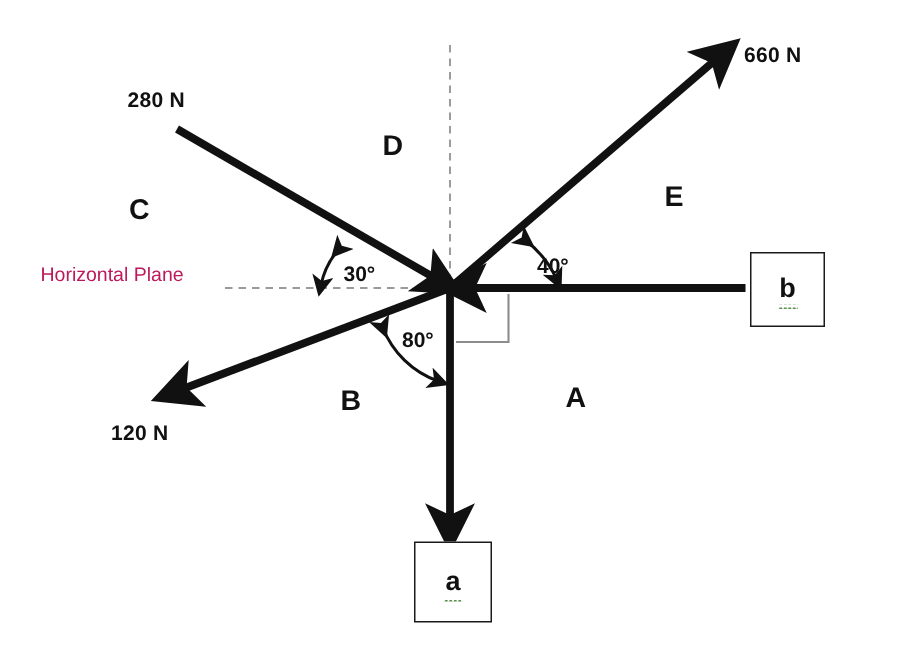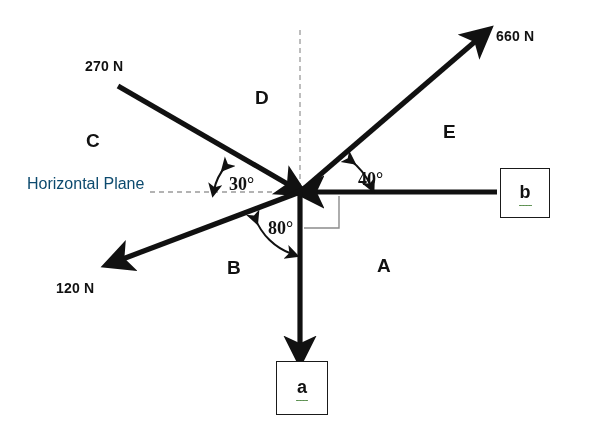--- a/index.html
+++ b/index.html
@@ -31,28 +31,27 @@
   .force-label {
     font-size: 14px;
     font-weight: bold;
     letter-spacing: 0.2px;
   }
   .region-label {
     font-size: 19px;
     font-weight: bold;
   }
   .angle-label {
-    font-size: 18px;
+    font-size: 14px;
     font-weight: bold;
-    font-family: Liberation Serif, serif;
   }
   .plane-label {
-    font-size: 16px;
+    font-size: 13px;
     font-weight: normal;
-    color: #0c4a6e;
+    color: #be185d;
   }
   .box-label {
     position: absolute;
     border: 1.6px solid #1a1a1a;
     background: #ffffff;
     display: flex;
     align-items: center;
     justify-content: center;
   }
   .box-label .glyph {
@@ -107,25 +106,25 @@
 
     <line x1="300" y1="192" x2="300" y2="348" stroke="#111111" stroke-width="5.2" stroke-linecap="butt" marker-end="url(#arrowBig)"></line>
 
     <path d="M 226 166 A 52 52 0 0 0 214 190" fill="none" stroke="#111111" stroke-width="2" marker-start="url(#arrowSm)" marker-end="url(#arrowSm)"></path>
 
     <path d="M 350 160 A 68 68 0 0 1 371 186" fill="none" stroke="#111111" stroke-width="2" marker-start="url(#arrowSm)" marker-end="url(#arrowSm)"></path>
 
     <path d="M 255 218 A 62 62 0 0 0 292 254" fill="none" stroke="#111111" stroke-width="2" marker-start="url(#arrowSm)" marker-end="url(#arrowSm)"></path>
   </svg>
 
-  <div class="lbl force-label" style="left:85px; top:59px;">270 N</div>
+  <div class="lbl force-label" style="left:85px; top:59px;">280 N</div>
 
   <div class="lbl force-label" style="left:496px; top:29px;">660 N</div>
 
-  <div class="lbl force-label" style="left:56px; top:281px;">120 N</div>
+  <div class="lbl force-label" style="left:74px; top:281px;">120 N</div>
 
   <div class="lbl plane-label" style="left:27px; top:176px;">Horizontal Plane</div>
 
   <div class="lbl angle-label" style="left:229px; top:175px;">30°</div>
 
   <div class="lbl angle-label" style="left:342px; top:170px;margin-left:16px;">40°</div>
 
   <div class="lbl angle-label" style="left:268px; top:219px;">80°</div>
 
   <div class="lbl region-label" style="left:377px; top:256px;">A</div>

